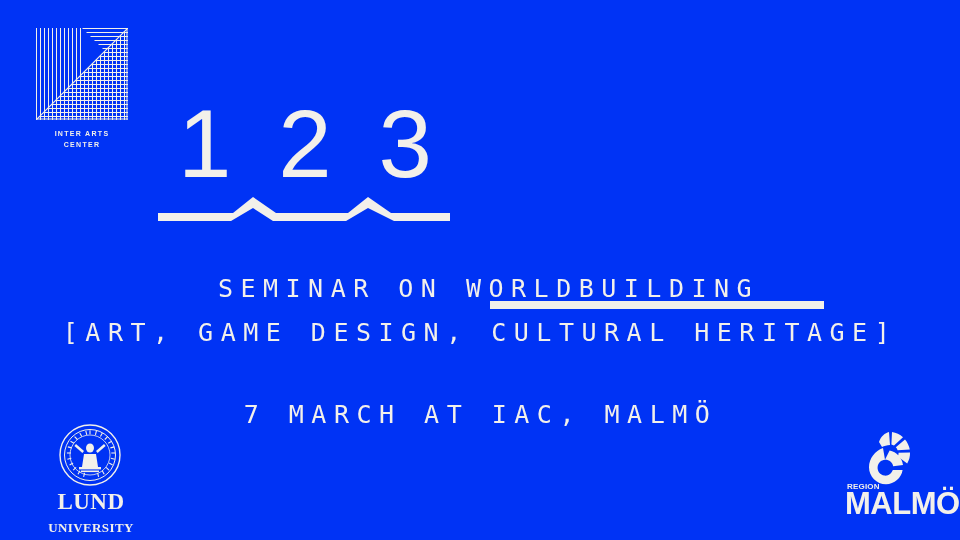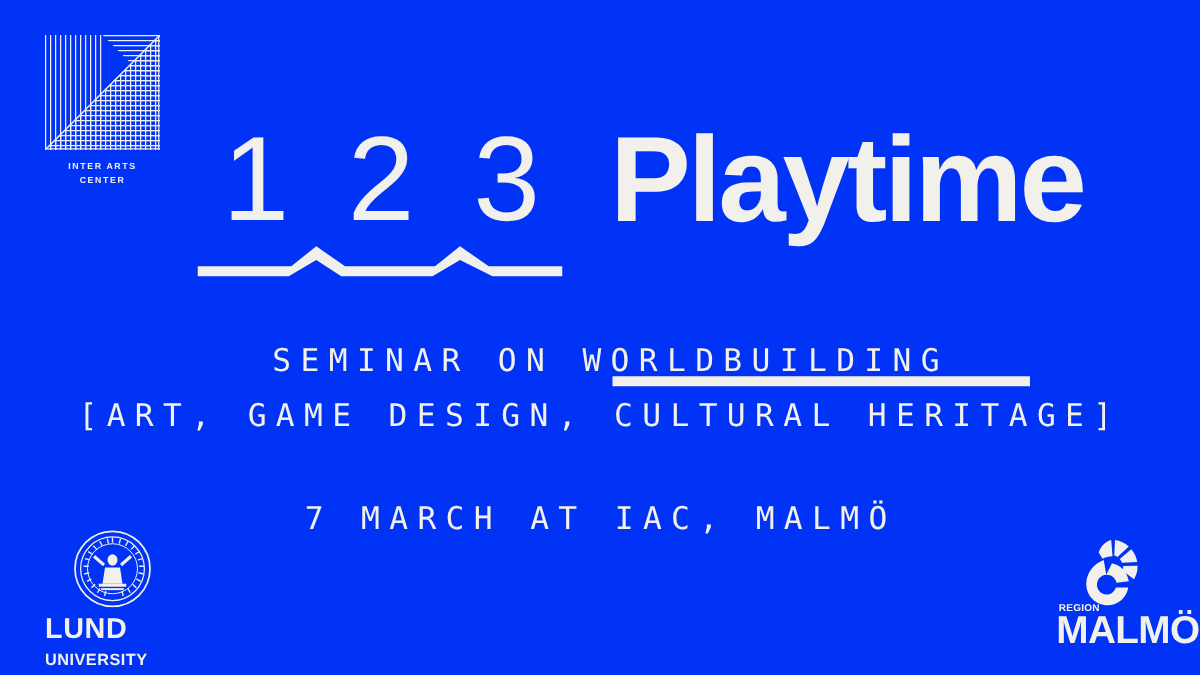--- a/index.html
+++ b/index.html
@@ -137,22 +137,22 @@
   }
   #lund-seal {
     position:absolute;
     left:23px; top:0;
     width:62px; height:62px;
   }
   #lund-words {
     position:absolute;
     left:0; top:66px;
     width:110px;
-    text-align:left;
-    font-family:Liberation Sans, sans-serif;
+    text-align:center;
+    font-family:Liberation Serif, serif;
     color:#F2F0EA;
   }
   #lund-word-main {
     font-size:23px;
     font-weight:700;
     letter-spacing:0.5px;
     line-height:24px;
   }
   #lund-word-sub {
     font-size:13px;
@@ -251,23 +251,20 @@
   <div id="numbers">
     <span class="num">1</span>
     <span class="num">2</span>
     <span class="num">3</span>
   </div>
 
   <svg id="numbers-rule" viewBox="0 0 292 36" preserveAspectRatio="none">
     <path d="M0,22 L75,22 L95,6 L118,22 L190,22 L210,6 L233,22 L292,22 L292,30 L236,30 L210,17 L188,30 L115,30 L95,17 L73,30 L0,30 Z" fill="#F2F0EA"></path>
   </svg>
 
-  <div id="playtime-wrap">
-    <div id="playtime">Playtime</div>
-  </div>
   <div id="playtime-rule"></div>
 </div>
 
 <div id="subtitle">
   <div class="line" id="subtitle-line-1">SEMINAR ON WORLDBUILDING</div>
   <div class="line" id="subtitle-line-2">[ART, GAME DESIGN, CULTURAL HERITAGE]</div>
 </div>
 
 <div id="date-line">7 MARCH AT IAC, MALMÖ</div>
 

